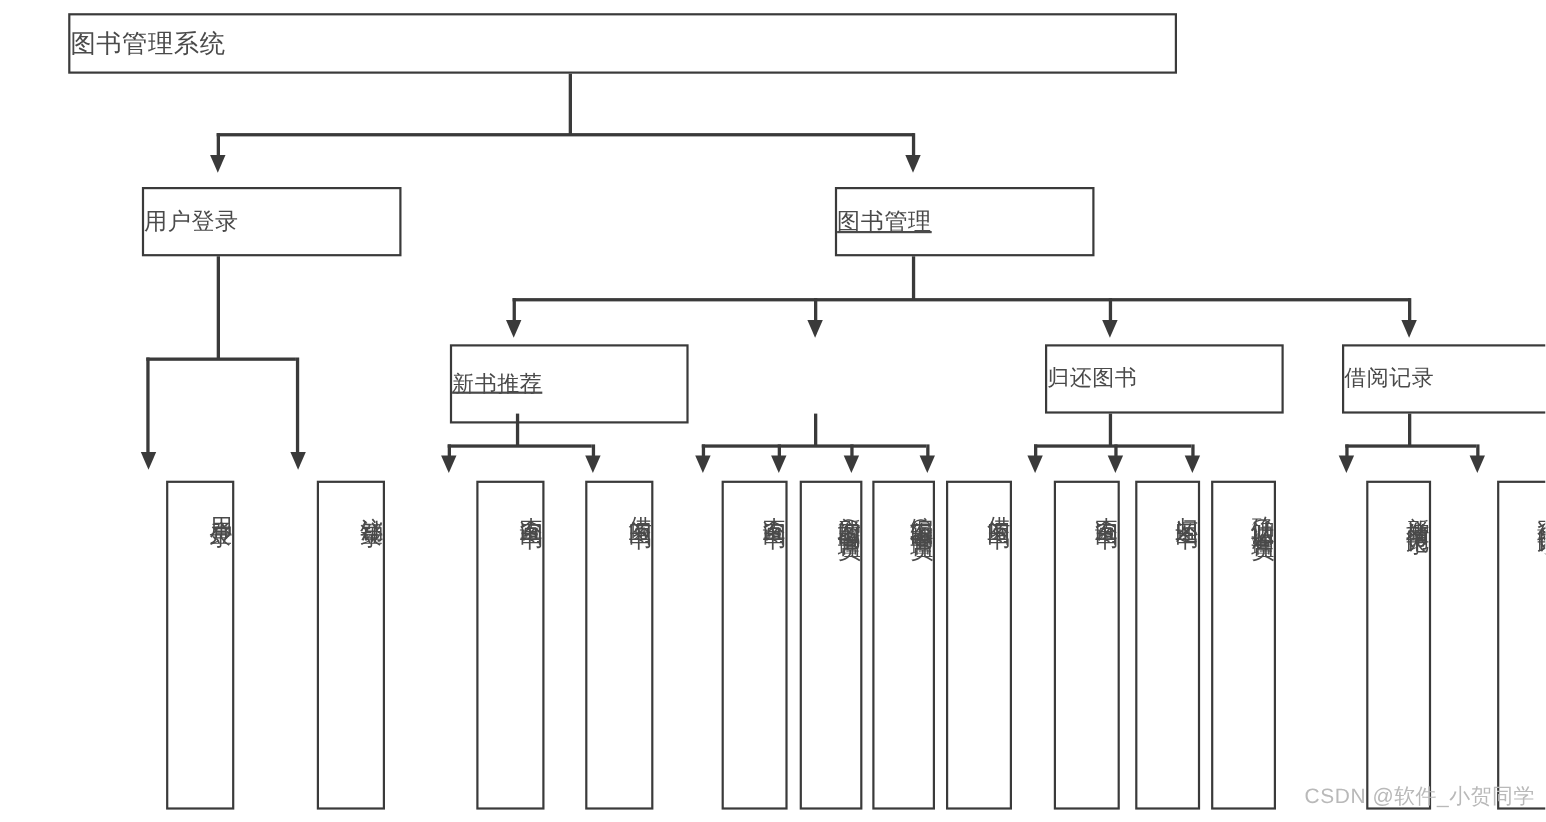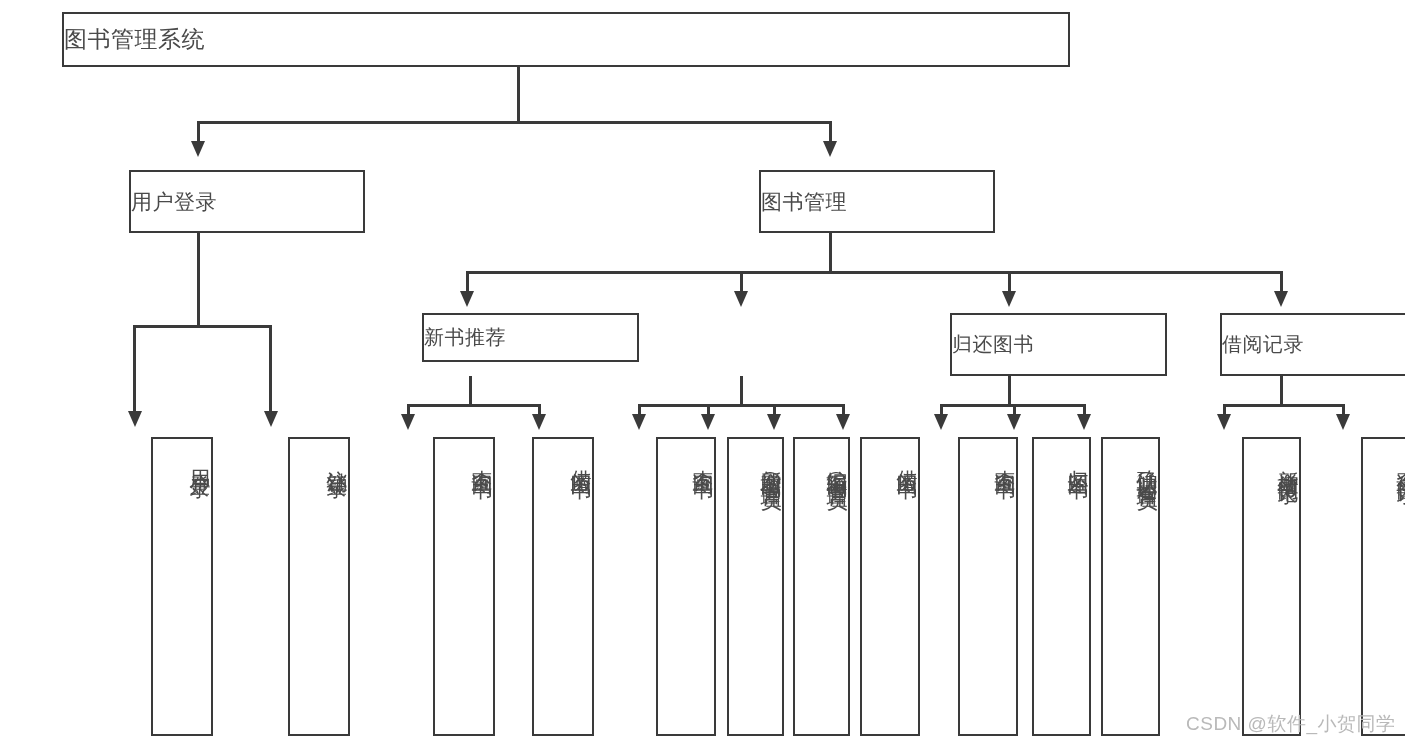--- a/index.html
+++ b/index.html
@@ -91,21 +91,21 @@
   <div class="hline" style="left:197px;top:121px;width:634px;"></div>
   <div class="vline" style="left:197px;top:121px;height:22px;"></div>
   <div class="arrow" style="left:191px;top:141px;"></div>
   <div class="vline" style="left:829px;top:121px;height:22px;"></div>
   <div class="arrow" style="left:823px;top:141px;"></div>
 
   <div class="node tier2" style="left:81px;top:170px;width:236px;height:63px;">
     <span class="label">用户登录</span>
   </div>
 
-  <div class="node tier2" style="left:711px;top:170px;width:236px;height:63px;">
+  <div class="node tier2" style="left:711px;top:170px;width:236px;height:63px;text-decoration:underline;">
     <span class="label">图书管理</span>
   </div>
 
   <div class="vline" style="left:197px;top:233px;height:94px;"></div>
   <div class="hline" style="left:133px;top:325px;width:136px;"></div>
   <div class="vline" style="left:133px;top:325px;height:88px;"></div>
   <div class="arrow" style="left:128px;top:411px;"></div>
   <div class="vline" style="left:269px;top:325px;height:88px;"></div>
   <div class="arrow" style="left:264px;top:411px;"></div>
 
@@ -117,21 +117,21 @@
 
   <div class="vline" style="left:740px;top:271px;height:22px;"></div>
   <div class="arrow" style="left:734px;top:291px;"></div>
 
   <div class="vline" style="left:1008px;top:271px;height:22px;"></div>
   <div class="arrow" style="left:1002px;top:291px;"></div>
 
   <div class="vline" style="left:1280px;top:271px;height:22px;"></div>
   <div class="arrow" style="left:1274px;top:291px;"></div>
 
-  <div class="node tier3" style="left:374px;top:313px;width:217px;height:49px;">
+  <div class="node tier3" style="left:361px;top:313px;width:217px;height:72px;text-decoration:underline;">
     <span class="label">新书推荐</span>
   </div>
   <div class="node tier3" style="left:902px;top:313px;width:217px;height:63px;">
     <span class="label">归还图书</span>
   </div>
   <div class="node tier3" style="left:1172px;top:313px;width:217px;height:63px;">
     <span class="label">借阅记录</span>
   </div>
 
   <div class="vline" style="left:469px;top:376px;height:30px;"></div>

